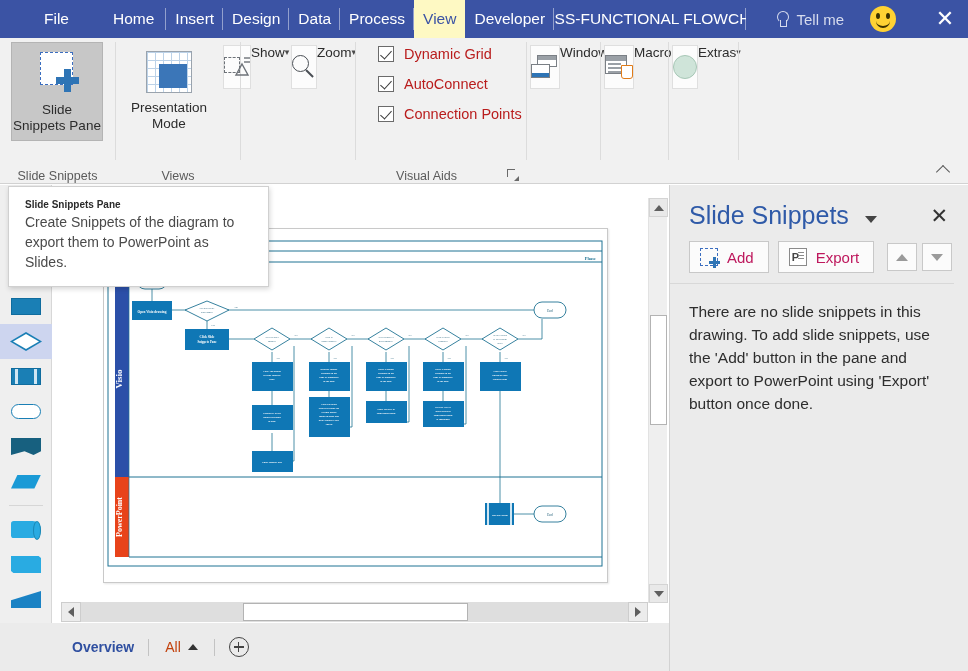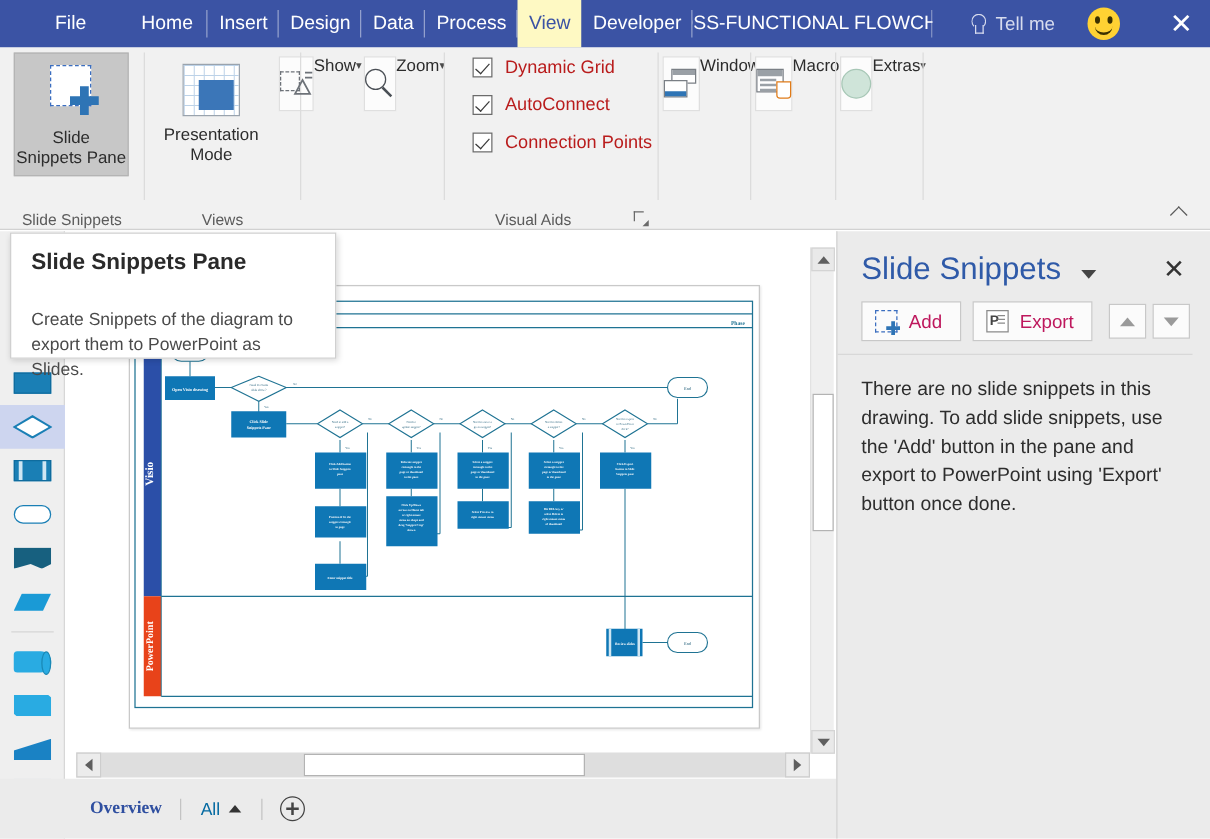--- a/index.html
+++ b/index.html
@@ -321,25 +321,25 @@
     position:absolute; left:182px; top:1px; width:225px; height:18px;
     background:#ffffff; border:1px solid #b3b3b3; cursor:pointer;
   }
 
   
   .pagetabs {
     position:absolute; left:0; top:623px; width:669px; height:48px;
     background:#ebebeb; display:flex; align-items:center; padding-left: 72px;
   }
   .ptab {
-    font-size:14px; font-weight:bold; color:#2f4fa0; cursor:pointer; padding-right:14px;font-family:Liberation Serif, serif;
+    font-size:14px; font-weight:bold; color:#2f4fa0; cursor:pointer; padding-right:14px;
   }
   .ptab-sep { width:1px; height:17px; background:#c3c3c3; }
   .ptab-all {
-    display:flex; align-items:center; gap:7px; font-size:14px; color:#0369a1;
+    display:flex; align-items:center; gap:7px; font-size:14px; color:#c2410c;
     padding: 0 16px; cursor:pointer;
   }
   .ptab-all .car { width:0;height:0;border-left:5px solid transparent;
     border-right:5px solid transparent;border-bottom:6px solid #333; }
   .ptab-add {
     width:20px;height:20px;border-radius:50%;border:1.5px solid #444;
     position:relative; margin-left:14px; cursor:pointer;
   }
   .ptab-add::before,.ptab-add::after{content:"";position:absolute;background:#444;}
   .ptab-add::before{left:4px;top:8px;width:10px;height:1.6px;}
@@ -394,21 +394,21 @@
     padding: 16px 22px 0 19px; font-size:15.5px; color:#2d2d2d; line-height:23px;
   }
 
   
   .tooltip {
     position:absolute; left:8px; top:186px; width:261px; height:101px;
     background:#ffffff; border:1px solid #d0d0d0;
     box-shadow: 1px 2px 5px rgba(0,0,0,0.16);
     padding: 12px 16px 0 16px; z-index: 40;
   }
-  .tt-title { font-size:18px; font-weight:bold; color:#2a2a2a; margin-bottom: 25px; }
+  .tt-title { font-size:10px; font-weight:bold; color:#2a2a2a; margin-bottom: 2px; }
   .tt-body { font-size:14px; color:#4a4a4a; line-height:20px; }
 </style>
 </head>
 <body>
 
 <div id="app">
 
   <div class="titlebar">
     <div class="tab file">
       <span>File</span>

